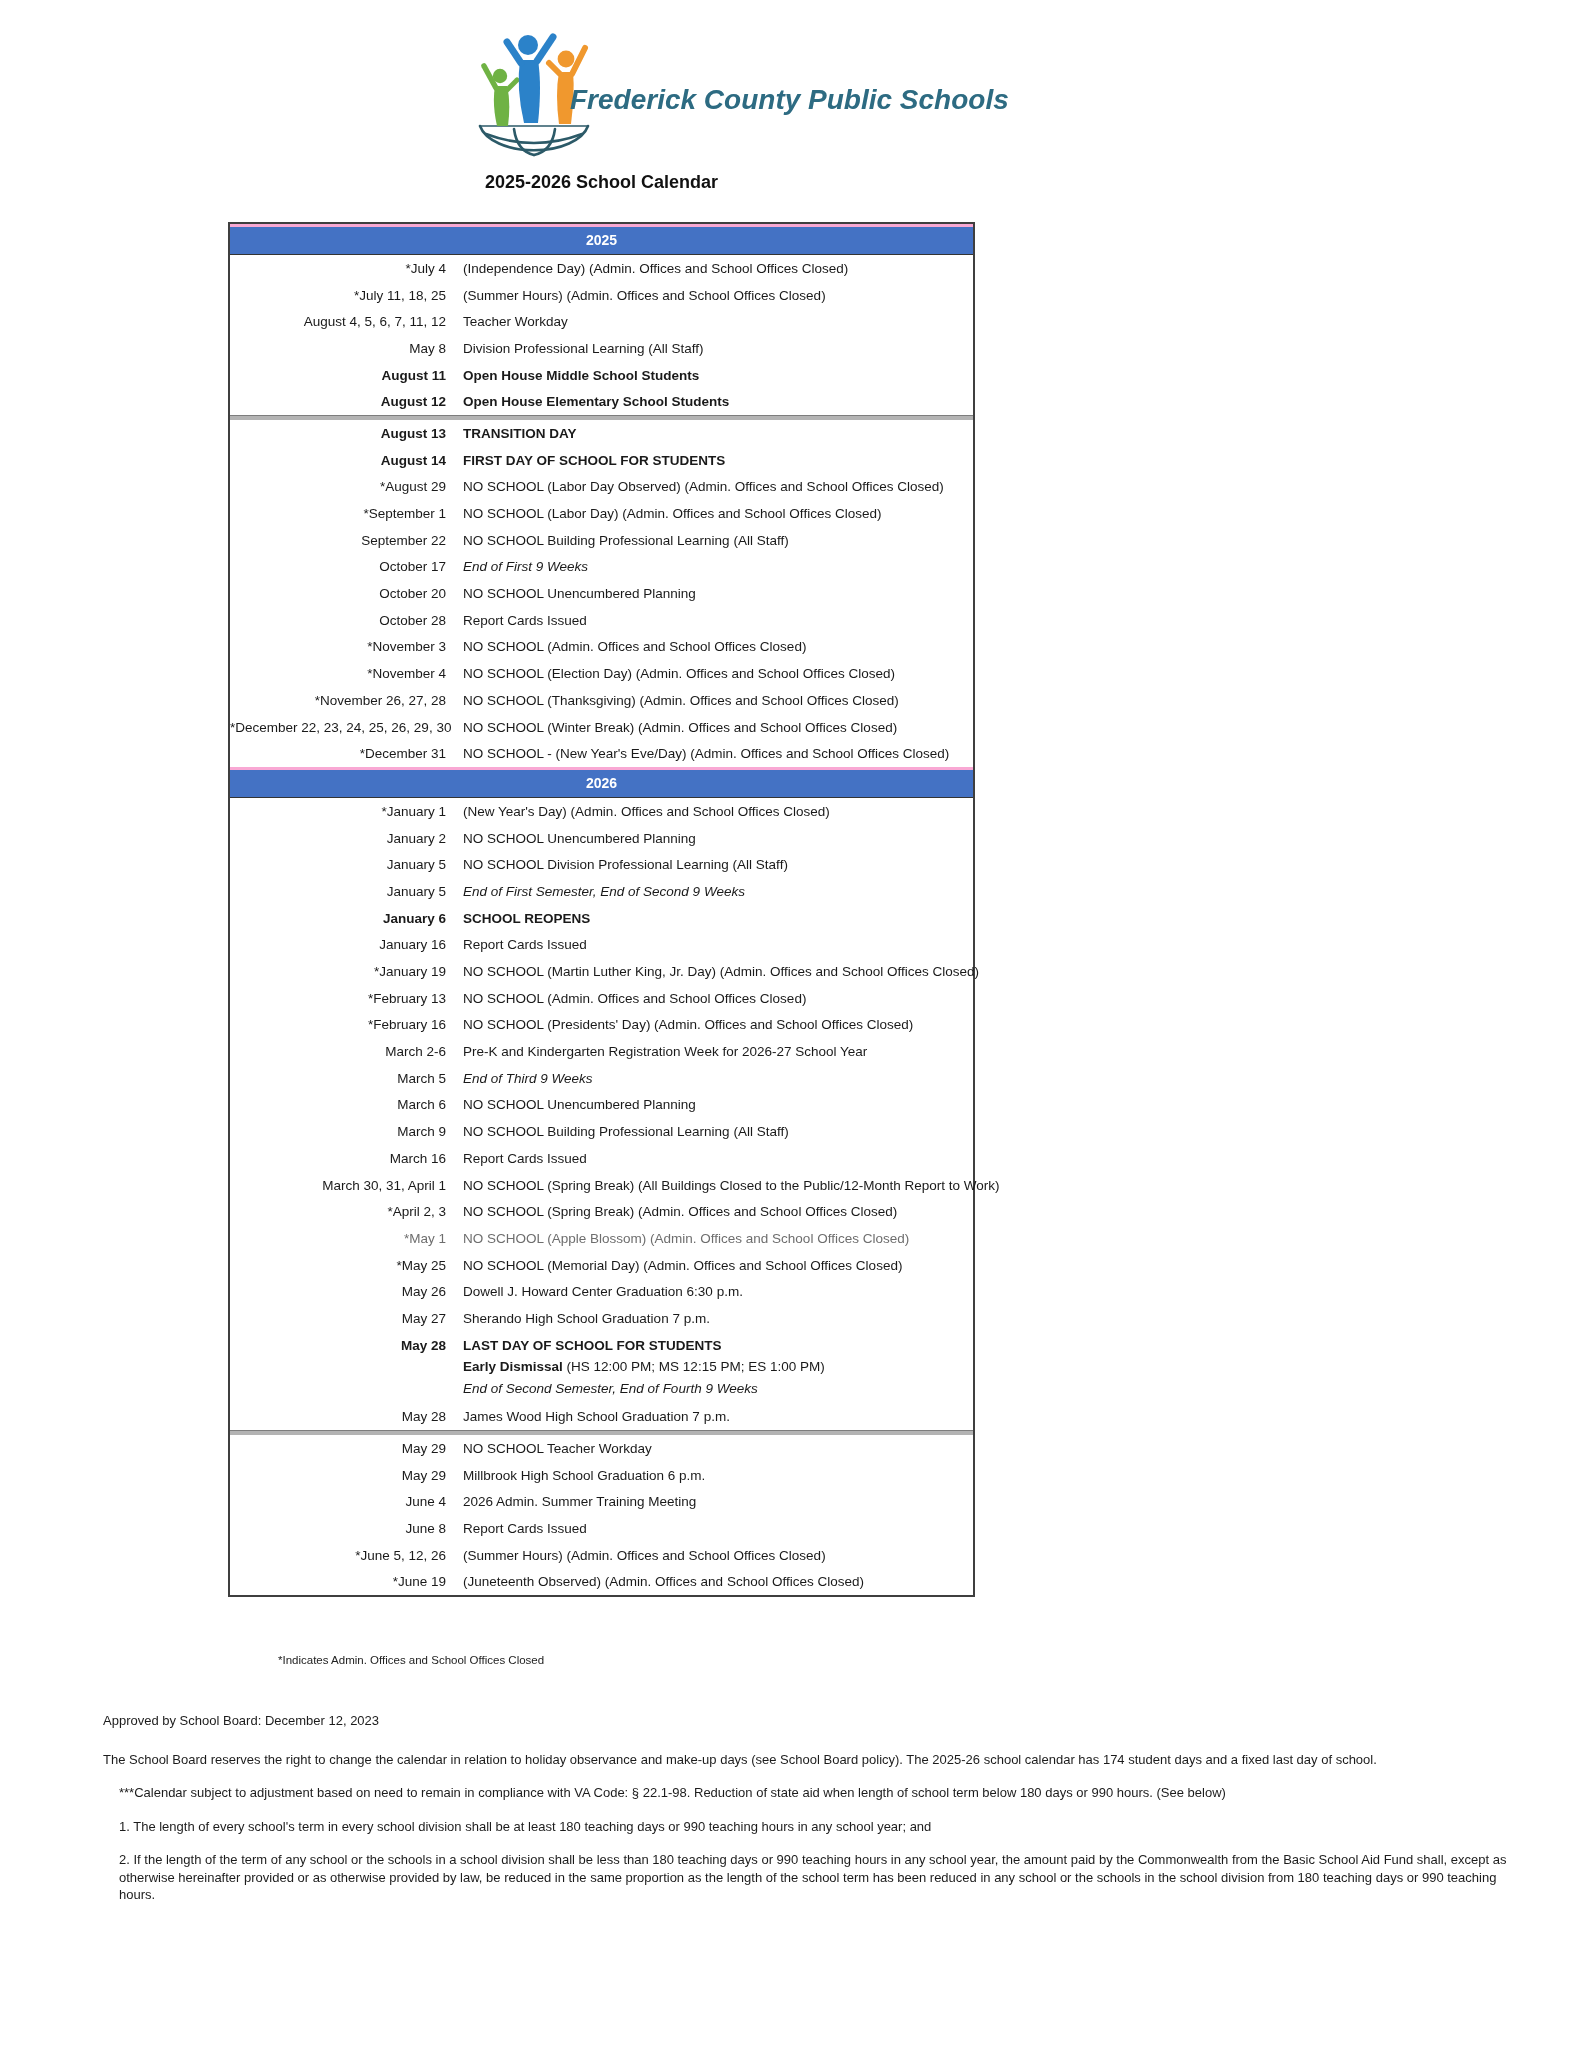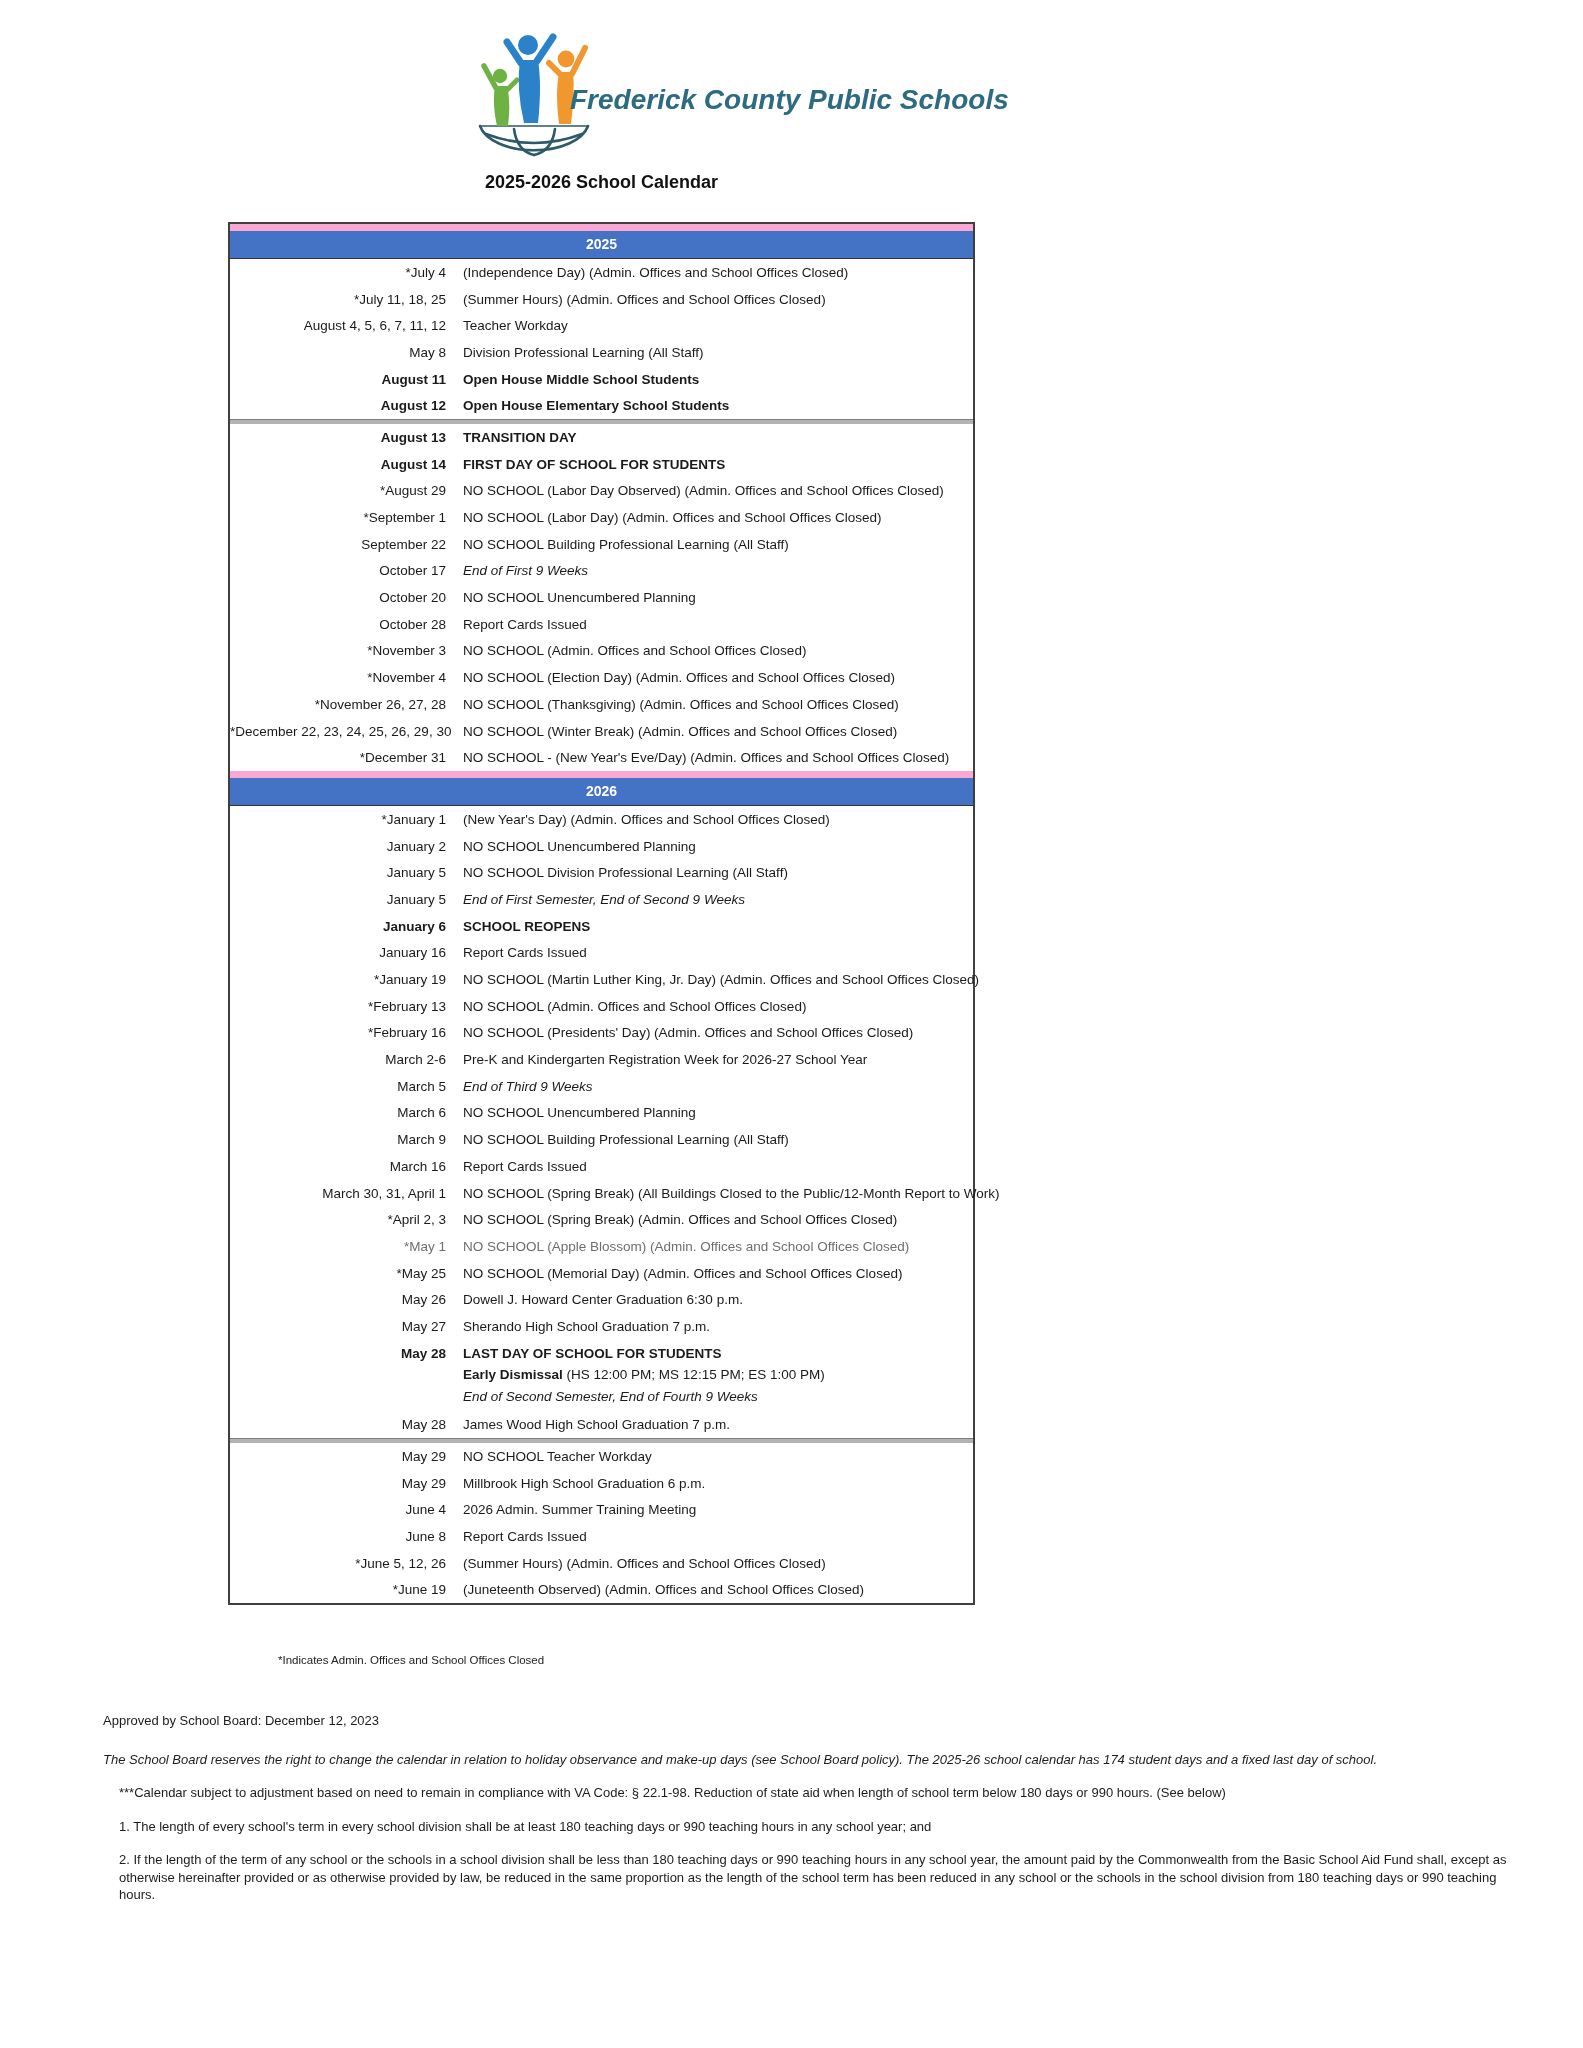--- a/index.html
+++ b/index.html
@@ -21,21 +21,21 @@
 
   
   .calendar{
     position:absolute;left:228px;top:222px;width:747px;
     border:2px solid #3f3f3f;box-sizing:border-box;background:#fff;
     font-size:13.5px;
   }
   .year-bar{
     height:27px;line-height:27px;text-align:center;
     background:#4472C4;color:#fff;font-weight:bold;font-size:14px;
-    border-top:7px solid #f9a8d4;border-bottom:1px solid #333;
+    border-top:3px solid #f9a8d4;border-bottom:1px solid #333;
   }
   .row{display:flex;height:26.7px;align-items:center;}
   .row .date{
     width:216px;flex:0 0 216px;text-align:right;white-space:nowrap;
   }
   .row .desc{margin-left:17px;white-space:nowrap;}
   .row.multi{height:auto;align-items:flex-start;padding:3px 0 4px 0;}
   .row.multi .date{line-height:21.5px;}
   .row.multi .dline{line-height:21.5px;}
   .b{font-weight:bold;}
@@ -47,21 +47,21 @@
 
   
   .footnote{
     position:absolute;left:278px;top:1654px;font-size:11.5px;color:#222;
   }
   .bottom-notes{
     position:absolute;left:103px;top:1712px;width:1422px;
     font-size:13px;line-height:17.5px;color:#1c1c1c;
   }
   .approved{margin-bottom:21px;}
-  .policy-note{margin-bottom:3px;font-style:italic;}
+  .policy-note{margin-bottom:3px;}
   .compliance div{margin:16px;}
 </style>
 </head>
 <body>
 
 <div class="page">
 
   <div class="logo">
     <svg width="600" height="132" viewBox="0 0 600 132" xmlns="http://www.w3.org/2000/svg">
 

